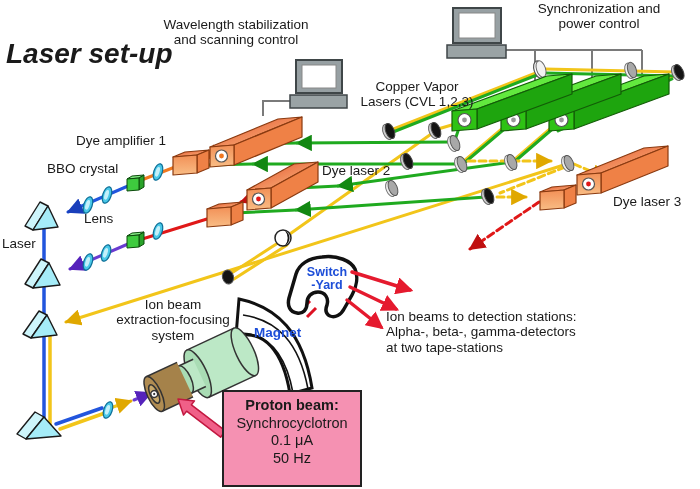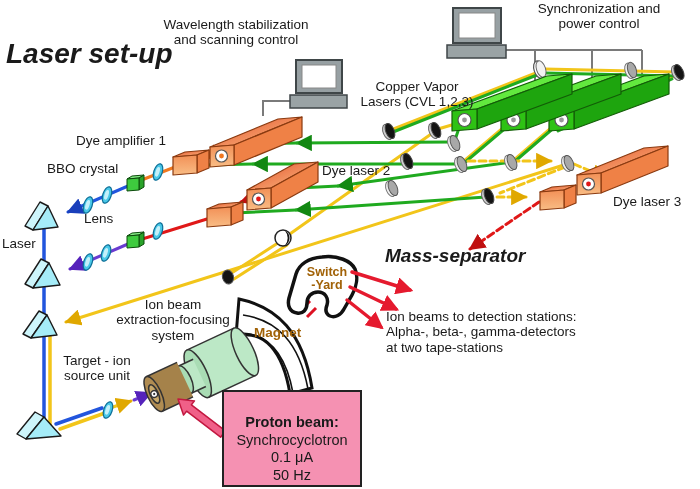--- a/index.html
+++ b/index.html
@@ -3,24 +3,24 @@
 <meta charset="utf-8">
 <style>
   html,body{margin:0;padding:0;background:#fff;}
   #stage{position:relative;width:700px;height:489px;background:#fff;overflow:hidden;
          font-family:"Liberation Sans",sans-serif;color:#1a1a1a;}
   #art{position:absolute;left:0;top:0;z-index:0;}
   .lbl{position:absolute;z-index:2;white-space:pre-line;font-size:13.5px;line-height:1.14;}
   .ctr{text-align:center;}
   .big-title{font-size:28px;font-weight:bold;font-style:italic;}
   .sec-title{font-size:19px;font-weight:bold;font-style:italic;}
-  .mag{color:#a16207;font-weight:bold;}
+  .mag{color:#1d4ed8;font-weight:bold;}
   .proton-box{position:absolute;z-index:1;left:222px;top:390px;width:140px;height:97px;
               background:#f591b2;border:2px solid #222;box-sizing:border-box;
-              text-align:center;font-size:14.5px;line-height:1.22;padding-top:22px;}
+              text-align:center;font-size:14.5px;line-height:1.22;padding-top:5px;}
   .proton-box .pt{font-weight:bold;}
 </style>
 </head>
 <body>
 
 <div id="stage">
 
 <svg id="art" width="700" height="489" viewBox="0 0 700 489">
   <defs>
     <linearGradient id="dyeG" x1="0" y1="0" x2="1" y2="1">
@@ -335,29 +335,26 @@
 <div class="lbl ctr" style="left:503px;top:1px;width:192px;">Synchronization and
 power control</div>
 <div class="lbl ctr" style="left:346px;top:79px;width:142px;">Copper Vapor
 Lasers (CVL 1,2,3)</div>
 <div class="lbl" style="left:76px;top:133px;">Dye amplifier 1</div>
 <div class="lbl" style="left:47px;top:161px;">BBO crystal</div>
 <div class="lbl" style="left:84px;top:211px;">Lens</div>
 <div class="lbl" style="left:2px;top:236px;">Laser</div>
 <div class="lbl" style="left:322px;top:163px;">Dye laser 2</div>
 <div class="lbl" style="left:613px;top:194px;">Dye laser 3</div>
-<div class="lbl sec-title" style="left:385px;top:245px;">Mass-separator</div>
 <div class="lbl ctr mag" style="left:301px;top:266px;width:52px;font-size:12.5px;line-height:1.05;">Switch
 -Yard</div>
 <div class="lbl mag" style="left:254px;top:325px;">Magnet</div>
 <div class="lbl ctr" style="left:106px;top:297px;width:134px;">Ion beam
 extraction-focusing
 system</div>
-<div class="lbl ctr" style="left:53px;top:353px;width:88px;">Target - ion
-source unit</div>
 <div class="lbl" style="left:386px;top:309px;">Ion beams to detection stations:
 Alpha-, beta-, gamma-detectors
 at two tape-stations</div>
 
 <div class="proton-box">
   <div class="pt">Proton beam:</div>
   <div>Synchrocyclotron</div>
   <div>0.1 μA</div>
   <div>50 Hz</div>
 </div>

